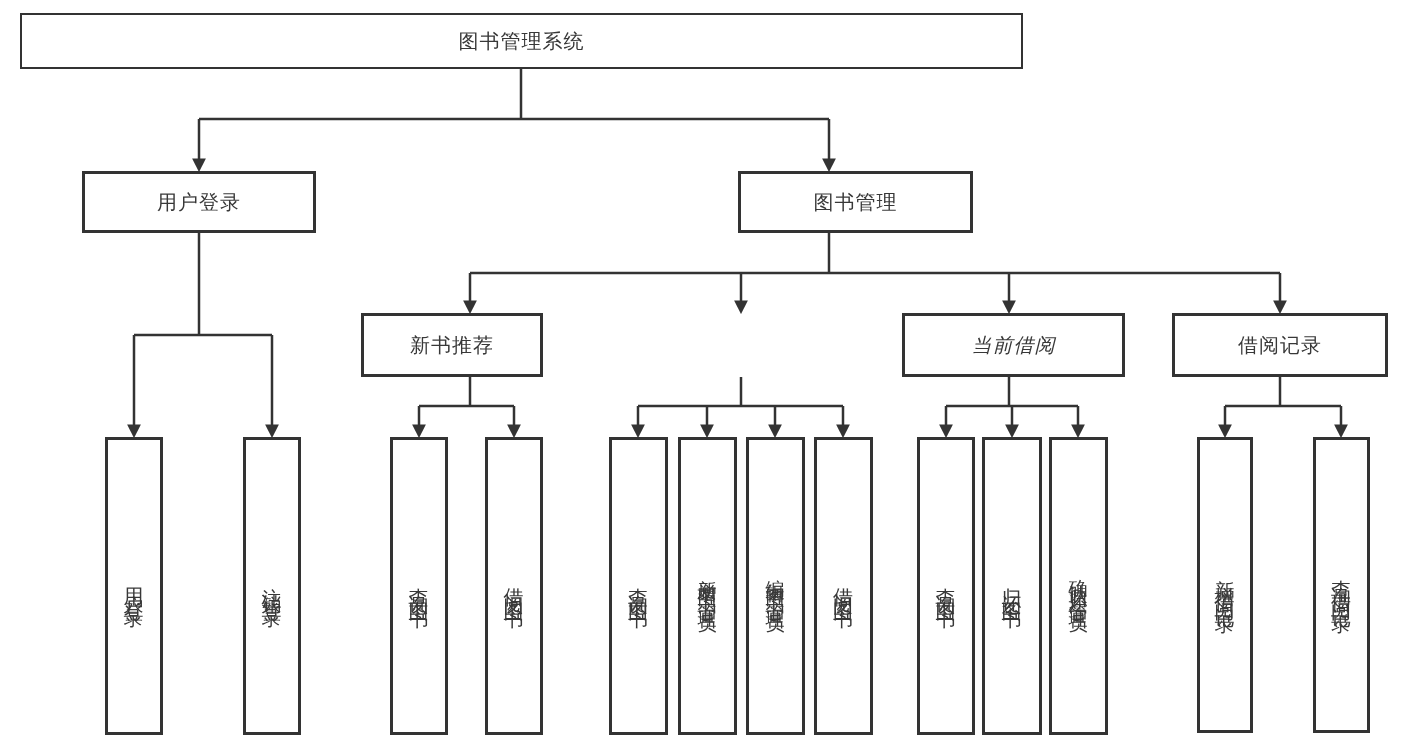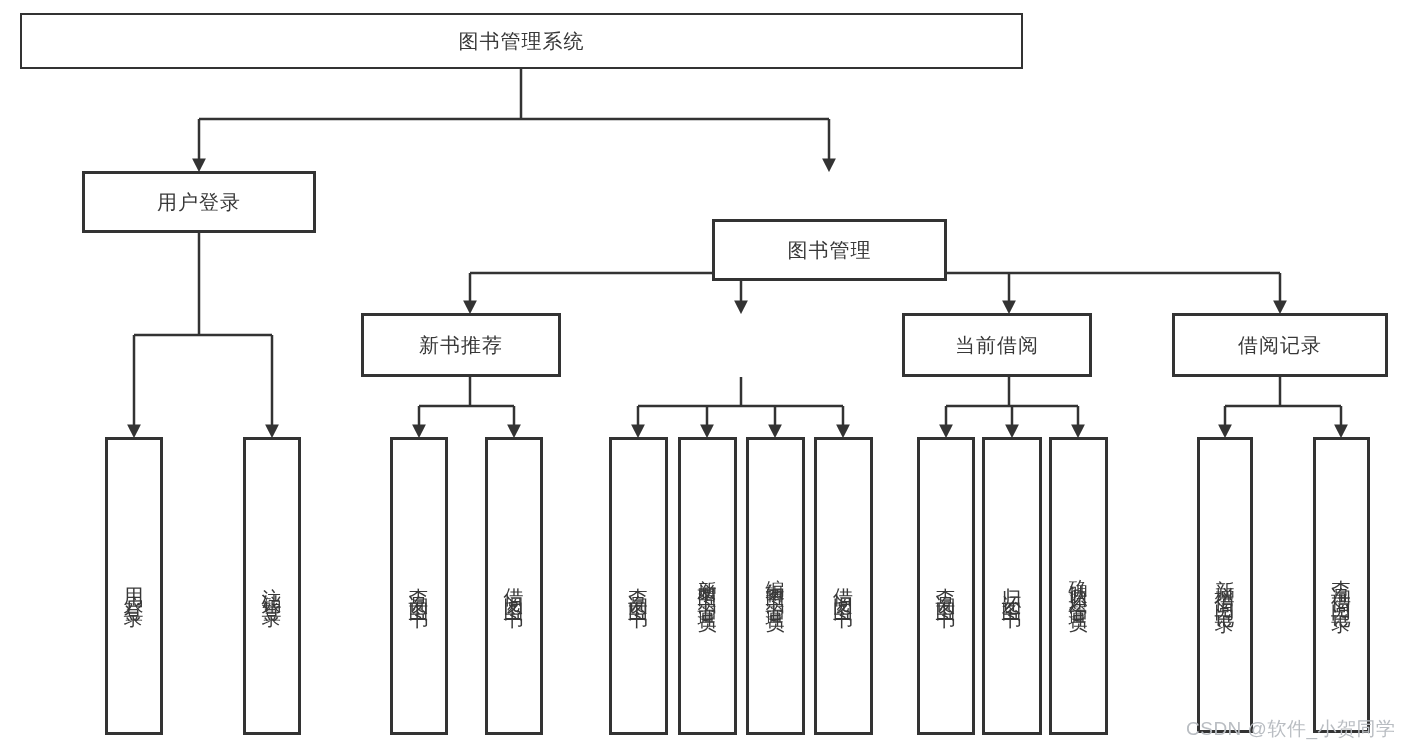--- a/index.html
+++ b/index.html
@@ -94,28 +94,28 @@
     </g>
   </svg>
 
   <div class="node hbox root" style="left:20px;top:13px;width:1003px;height:56px;">
     <span>图书管理系统</span>
   </div>
 
   <div class="node hbox" style="left:82px;top:171px;width:234px;height:62px;">
     <span>用户登录</span>
   </div>
-  <div class="node hbox" style="left:712px;top:171px;width:235px;height:62px;margin-top:48px;">
+  <div class="node hbox" style="left:738px;top:171px;width:235px;height:62px;">
     <span>图书管理</span>
   </div>
 
-  <div class="node hbox" style="left:361px;top:313px;width:200px;height:64px;">
+  <div class="node hbox" style="left:361px;top:313px;width:182px;height:64px;">
     <span>新书推荐</span>
   </div>
-  <div class="node hbox" style="left:902px;top:313px;width:190px;height:64px;">
+  <div class="node hbox" style="left:902px;top:313px;width:223px;height:64px;font-style:italic;">
     <span>当前借阅</span>
   </div>
   <div class="node hbox" style="left:1172px;top:313px;width:216px;height:64px;text-align:right;">
     <span>借阅记录</span>
   </div>
 
   <div class="node vbox" style="left:105px;top:437px;width:58px;height:298px;">
     <span>用户登录</span>
   </div>
   <div class="node vbox" style="left:243px;top:437px;width:58px;height:298px;">
@@ -152,15 +152,14 @@
     <span>确认归还（管理员）</span>
   </div>
 
   <div class="node vbox" style="left:1197px;top:437px;width:56px;height:296px;">
     <span>新增借阅记录</span>
   </div>
   <div class="node vbox" style="left:1313px;top:437px;width:57px;height:296px;">
     <span>查询借阅记录</span>
   </div>
 
-  <div id="watermark">CSDN @软件_小贺同学</div>
 
 </div>
 
 </body></html>

